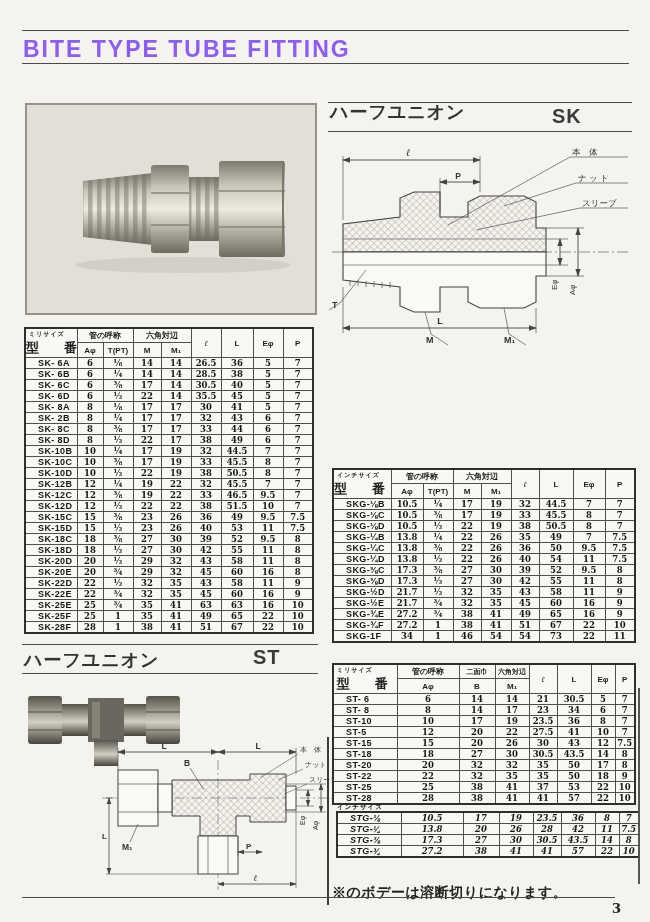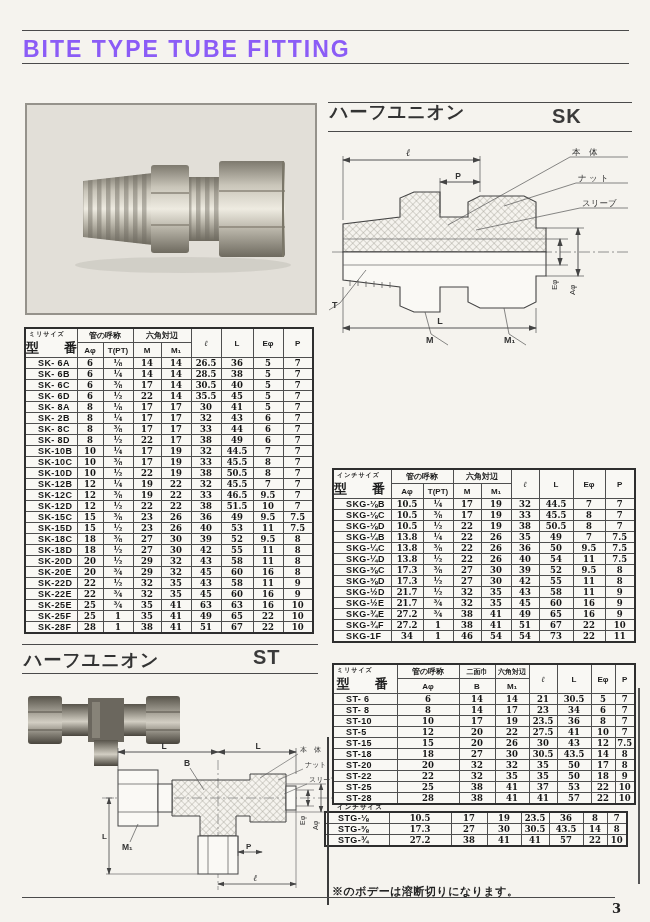--- a/index.html
+++ b/index.html
@@ -16,21 +16,21 @@
 
   table { border-collapse:collapse; table-layout:fixed; background:#f9f8f4; }
   table.dimtab { border:2px solid #2e2e2e; }
   .dimtab th, .dimtab td { border:1px solid #4f4f4f; text-align:center; padding:0; white-space:nowrap; overflow:hidden; }
   .dimtab th { font-size:8px; font-weight:bold; height:13px; color:#1d1d1d; }
   .dimtab td { font-family:"DejaVu Serif",serif; font-weight:bold; font-size:8.5px; height:10.4px; color:#161616; }
   .dimtab td.model { font-family:"Liberation Sans",sans-serif; text-align:left; padding-left:12px; font-size:9px; letter-spacing:0.4px; }
   .szlab { display:block; font-size:6px; text-align:left; padding:1px 0 0 3px; letter-spacing:1px; }
   .mdlab { display:block; font-size:13px; letter-spacing:6px; }
   th.ell, td.ell { font-family:"DejaVu Serif",serif; font-style:italic; }
-  .small-note { font-size:11px; font-weight:bold; color:#222; letter-spacing:0.5px; }
+  .small-note { font-size:14px; font-weight:bold; color:#222; letter-spacing:0.5px; }
   .inch-lab { font-size:6.5px; font-weight:bold; color:#222; letter-spacing:1px; }
   .pagenum { font-family:"DejaVu Serif",serif; font-size:13px; font-weight:bold; color:#222; }
   svg text { fill:#333; }
 </style>
 </head>
 <body>
 
 <div class="rule" style="left:22px; top:30px; width:607px;"></div>
 <div class="abs title" style="left:23px; top:36px;">BITE TYPE TUBE FITTING</div>
 <div class="rule" style="left:22px; top:63px; width:607px;"></div>
@@ -856,21 +856,21 @@
         <td>41</td>
         <td>41</td>
         <td>57</td>
         <td>22</td>
         <td>10</td>
       </tr>
     </tbody>
 </table>
 
 <div class="abs inch-lab" style="left:337px; top:803px;">インチサイズ</div>
-<table class="dimtab abs" style="left:324px; top:811px; width:302px;">
+<table class="dimtab abs" style="left:336px; top:811px; width:302px;font-style:italic;">
   <colgroup>
       <col style="width:64px">
       <col style="width:62px">
       <col style="width:36px">
       <col style="width:34px">
       <col style="width:28px">
       <col style="width:34px">
       <col style="width:24px">
       <col style="width:20px">
     </colgroup>
@@ -879,20 +879,30 @@
         <td class="model">STG-⅛</td>
         <td>10.5</td>
         <td>17</td>
         <td>19</td>
         <td>23.5</td>
         <td>36</td>
         <td>8</td>
         <td>7</td>
       </tr>
       <tr>
+        <td class="model">STG-¼</td>
+        <td>13.8</td>
+        <td>20</td>
+        <td>26</td>
+        <td>28</td>
+        <td>42</td>
+        <td>11</td>
+        <td>7.5</td>
+      </tr>
+      <tr>
         <td class="model">STG-⅜</td>
         <td>17.3</td>
         <td>27</td>
         <td>30</td>
         <td>30.5</td>
         <td>43.5</td>
         <td>14</td>
         <td>8</td>
       </tr>
       <tr>

